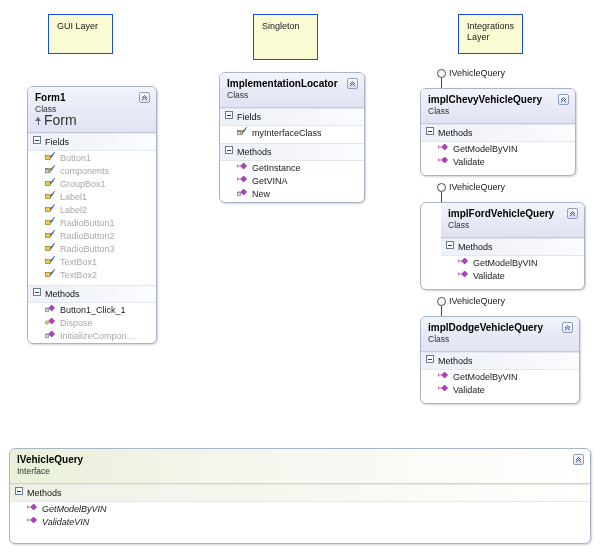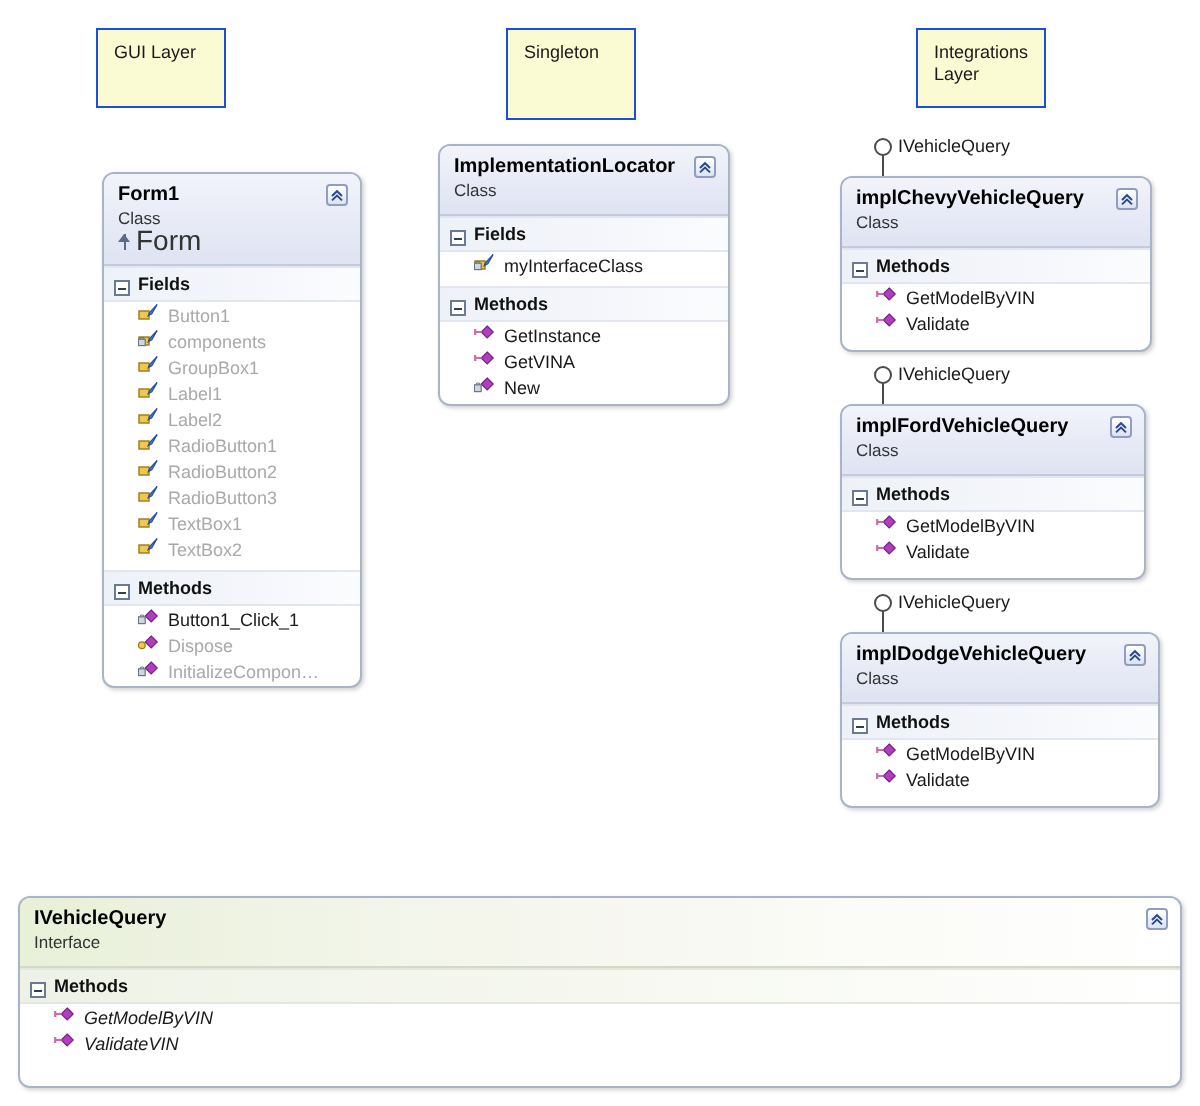--- a/index.html
+++ b/index.html
@@ -101,30 +101,29 @@
     border: 1px solid #8f9ec0;
     border-radius: 2px;
     background: linear-gradient(to bottom, #ffffff, #dbe3f2);
     box-sizing: border-box;
   }
   .collapse-btn svg { display: block; }
 
   
   .sec-head {
     display: flex;
-    align-items: flex-end;
+    align-items: flex-start;
     gap: 4px;
     padding: 2px 6px 2px 5px;
     background: linear-gradient(to right, #eef1f8 0%, #f4f6fb 55%, #fbfcfe 100%);
     border-top: 1px solid #e2e6f0;
     border-bottom: 1px solid #e2e6f0;
     font-size: 9px;
     line-height: 12px;
     color: #111;
-    font-weight: bold;
   }
   .uml.iface .sec-head {
     background: linear-gradient(to right, #eef2e6 0%, #f6f8f0 50%, #ffffff 100%);
     border-top: 1px solid #e4e8dc;
     border-bottom: 1px solid #e4e8dc;
   }
   .minus-box {
     width: 8px; height: 8px;
     border: 1px solid #6b7a93;
     background: #ffffff;
@@ -195,21 +194,21 @@
     <div class="lolli-stem" style="left: 441px; top: 192px; height: 10px;"></div>
     <div class="lollipop" style="left: 437px; top: 182px;">
       <span class="lolli-circle"></span>
       <span>IVehicleQuery</span>
     </div>
     <div class="lolli-stem" style="left: 441px; top: 306px; height: 10px;"></div>
     <div class="lollipop" style="left: 437px; top: 296px;">
       <span class="lolli-circle"></span>
       <span>IVehicleQuery</span>
     </div>
-    <div class="uml" style="left: 27px; top: 86px; width: 130px; height: 258px; margin-left: 24px;">
+    <div class="uml" style="left: 27px; top: 86px; width: 130px; height: 258px;">
       <div class="uml-header">
         <div class="uml-title">Form1</div>
         <div class="uml-stereo">Class</div>
         <div class="uml-base">
           <span class="arrow-up"></span>
           <span>Form</span>
         </div>
         <div class="collapse-btn">
           <svg width="9" height="9" viewBox="0 0 9 9">
             <path d="M2 5 L4.5 2.6 L7 5" fill="none" stroke="#2a4a8a" stroke-width="1"></path>
@@ -409,21 +408,21 @@
         <div class="member">
           <span class="icon"><svg width="11" height="11" viewBox="0 0 11 11">
               <path d="M6.6 2.0 L9.6 5.0 L6.6 8.0 L3.6 5.0 Z" fill="#b03fc0" stroke="#7a2088" stroke-width="0.6"></path>
               <path d="M0.6 5.0 L3.8 5.0" stroke="#d06aa8" stroke-width="1.1"></path>
               <path d="M0.6 3.5 L0.6 6.5" stroke="#d06aa8" stroke-width="1.1"></path>
             </svg></span>
           <span class="mlabel">Validate</span>
         </div>
       </div>
     </div>
-    <div class="uml" style="left: 420px; top: 202px; width: 153px; height: 88px;">
+    <div class="uml" style="left: 420px; top: 202px; width: 165px; height: 88px; padding-left: 20px;">
       <div class="uml-header">
         <div class="uml-title">implFordVehicleQuery</div>
         <div class="uml-stereo">Class</div>
         <div class="collapse-btn">
           <svg width="9" height="9" viewBox="0 0 9 9">
             <path d="M2 5 L4.5 2.6 L7 5" fill="none" stroke="#2a4a8a" stroke-width="1"></path>
             <path d="M2 7.2 L4.5 4.8 L7 7.2" fill="none" stroke="#2a4a8a" stroke-width="1"></path>
           </svg>
         </div>
       </div>

